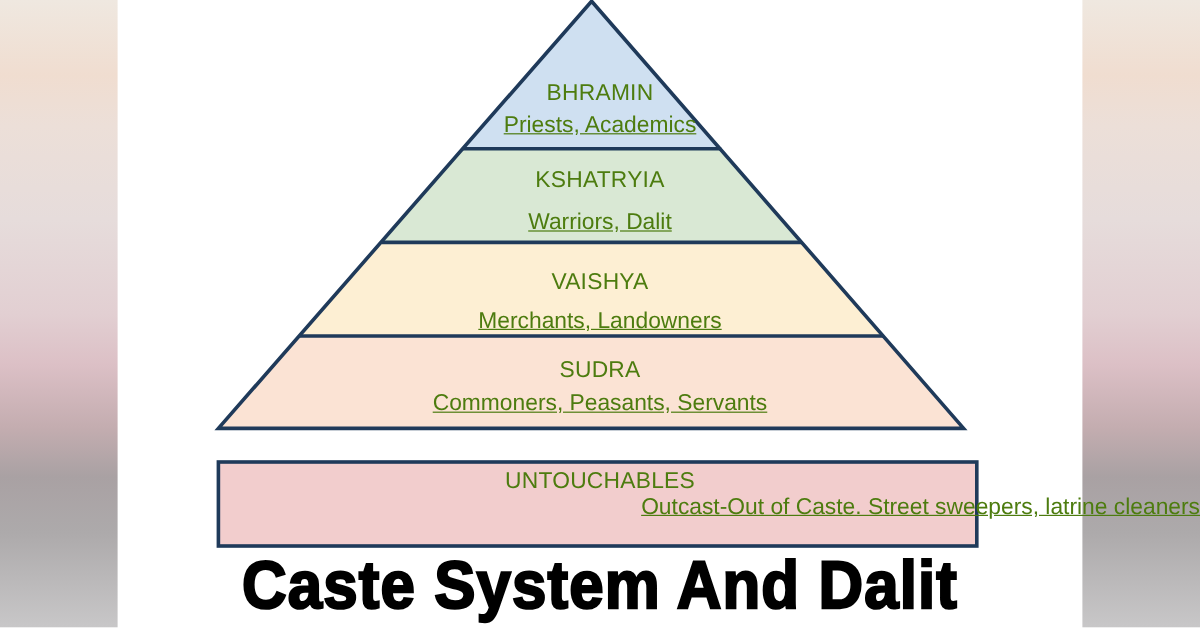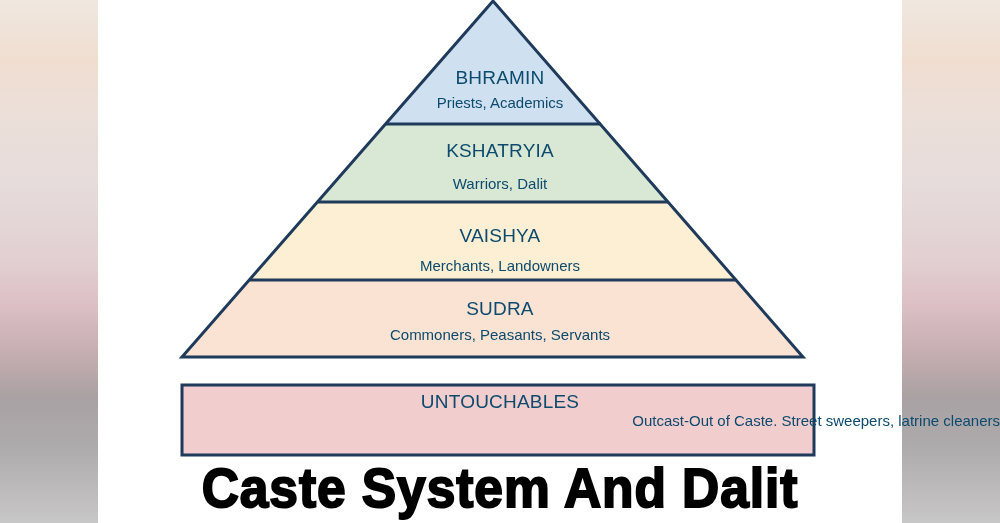--- a/index.html
+++ b/index.html
@@ -13,24 +13,24 @@
       background: linear-gradient(to bottom,
         #efe8e0 0%, #f0ddd0 12%, #ecdfd8 20%, #e6dcdb 35%,
         #e2cfd2 50%, #dcc0c6 58%, #c4adb0 68%, #a9a1a3 76%,
         #adaaab 85%, #c8c7c8 100%);
     }
     .side-left { left: 0; }
     .side-right { left: 902px; }
     svg.pyramid { position: absolute; left: 0; top: 0; }
     .label {
       position: absolute; left: 0; width: 1000px; text-align: center;
-      color: #0c4a6e; white-space: nowrap;
+      color: #4d7c0f; white-space: nowrap;
     }
     .tier-title { font-size: 19px; letter-spacing: 0.2px; }
-    .tier-sub { font-size: 15px; }
+    .tier-sub { font-size: 19px; text-decoration: underline; }
     .page-title {
       position: absolute; left: 100px; top: 455px; width: 800px;
       text-align: center; font-weight: bold; font-size: 56px;
       color: #000; letter-spacing: 1px;
       transform: scaleX(0.92); transform-origin: center;
       font-family: "Liberation Sans", sans-serif;
       -webkit-text-stroke: 2px #000;
     }
   </style>
 </head>

